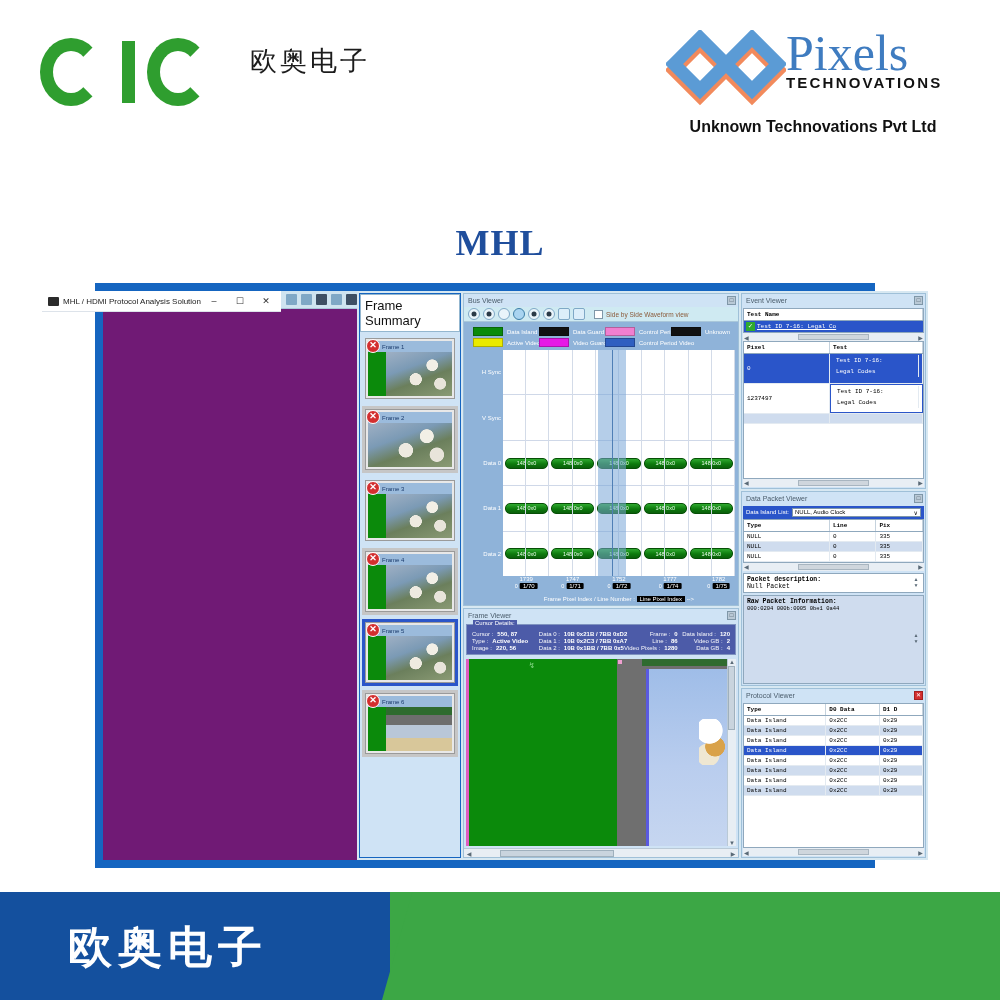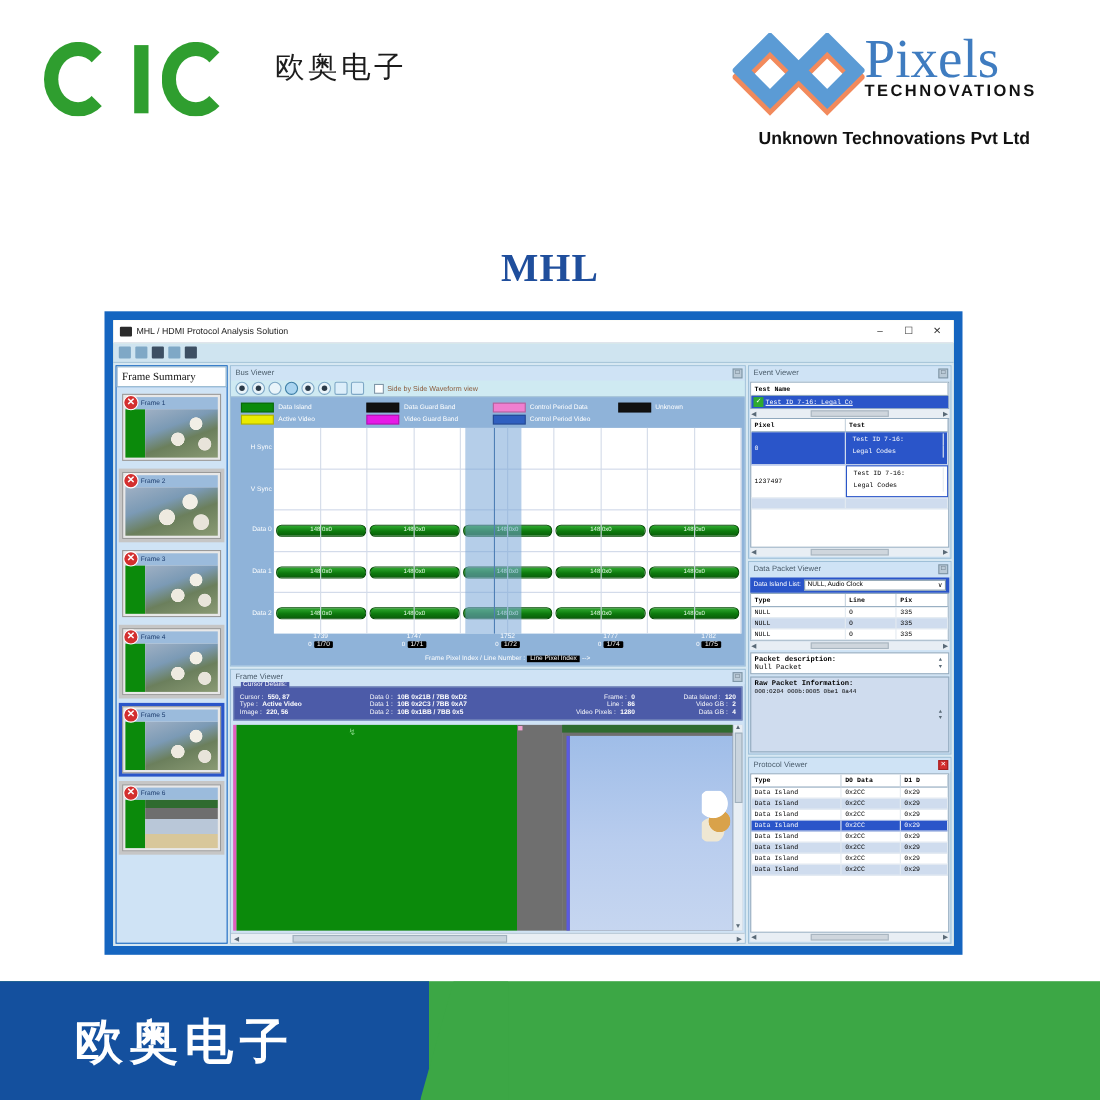--- a/index.html
+++ b/index.html
@@ -26,37 +26,37 @@
   .ptext .pname { font-family:"Liberation Serif", serif; font-size:50px; color:#3f7cc0; line-height:54px; }
   .ptext .ptag { font-size:15px; font-weight:bold; color:#121212; letter-spacing:2.2px; margin-top:-6px; }
   .pfull { position:absolute; left:0; top:96px; width:330px; text-align:center; font-size:16px; font-weight:bold; color:#111; }
 
   
   .mhl-title { position:absolute; left:0; top:222px; width:1000px; text-align:center;
     font-family:"Liberation Serif", serif; font-size:36px; font-weight:bold; color:#1f4e9c; letter-spacing:1px; }
 
   
   .app-frame { position:absolute; left:95px; top:283px; width:780px; height:585px; background:#1565c0; padding:8px; }
-  .app-win { width:100%; height:100%; background:#fef9c3; display:flex; flex-direction:column; }
+  .app-win { width:100%; height:100%; background:#701a75; display:flex; flex-direction:row;justify-content:center; }
 
   .titlebar { height:21px; background:#ffffff; display:flex; align-items:center; padding:0 2px 0 6px; border-bottom:1px solid #dde3ea; }
   .titlebar .ico { width:11px; height:9px; margin-right:4px; background:#2b2b2b; border-radius:1px; flex:none; }
   .titlebar .ttl { font-size:8px; color:#222; white-space:nowrap; }
   .winbtns { margin-left:auto; display:flex; }
   .winbtn { width:26px; height:19px; display:flex; align-items:center; justify-content:center; font-size:9px; color:#333; }
 
   .menubar { height:18px; background:#cfe4f0; display:flex; align-items:center; padding-left:5px; gap:4px; border-bottom:1px solid #a9c7da; }
   .mico { width:11px; height:11px; border-radius:1px; background:#7fa8c6; position:relative; }
   .mico.b { background:#3d4f63; }
 
   .workspace { flex:1; display:flex; background:#d7e8f2; padding:2px; gap:2px; min-height:0; }
 
   
   .frames-col { width:102px; background:#1565c0; padding:1px; display:flex; flex-direction:column; }
-  .frames-hd { background:#fff; font-size:10px; color:#111; padding:3px 4px; border:1px solid #93b6cf;font-family:Liberation Serif, serif; }
+  .frames-hd { background:#fff; font-size:13px; color:#111; padding:3px 4px; border:1px solid #93b6cf; }
   .frames-list { flex:1; background:#cfe3f5; overflow:hidden; padding:3px 0; }
   .fitem { margin:0 2px 4px; padding:3px; background:#cfe3f5; }
   .fitem.alt { background:#c6c6c6; }
   .fitem.sel { background:#2a55c9; }
   .fcard { background:#e8e8e8; border:1px solid #9a9a9a; padding:2px; }
   .fcap { height:11px; background:#9bbbdc; position:relative; display:flex; align-items:center; }
   .fcap .x { position:absolute; left:-2px; top:-2px; width:14px; height:14px; border-radius:50%; background:#d32f2f; border:1.5px solid #fff;
     color:#fff; font-size:9px; line-height:11px; text-align:center; font-weight:bold; }
   .fcap .lbl { font-size:6px; color:#1a3a6b; margin-left:14px; }
   .fthumb { height:44px; display:flex; }

